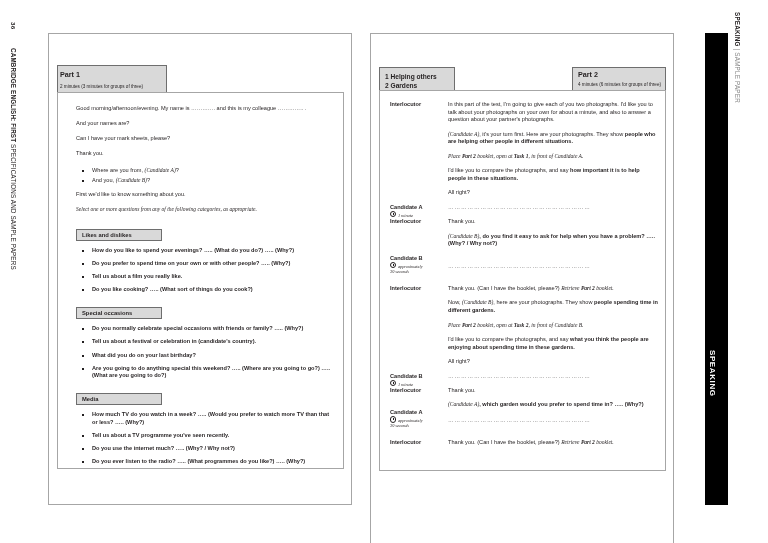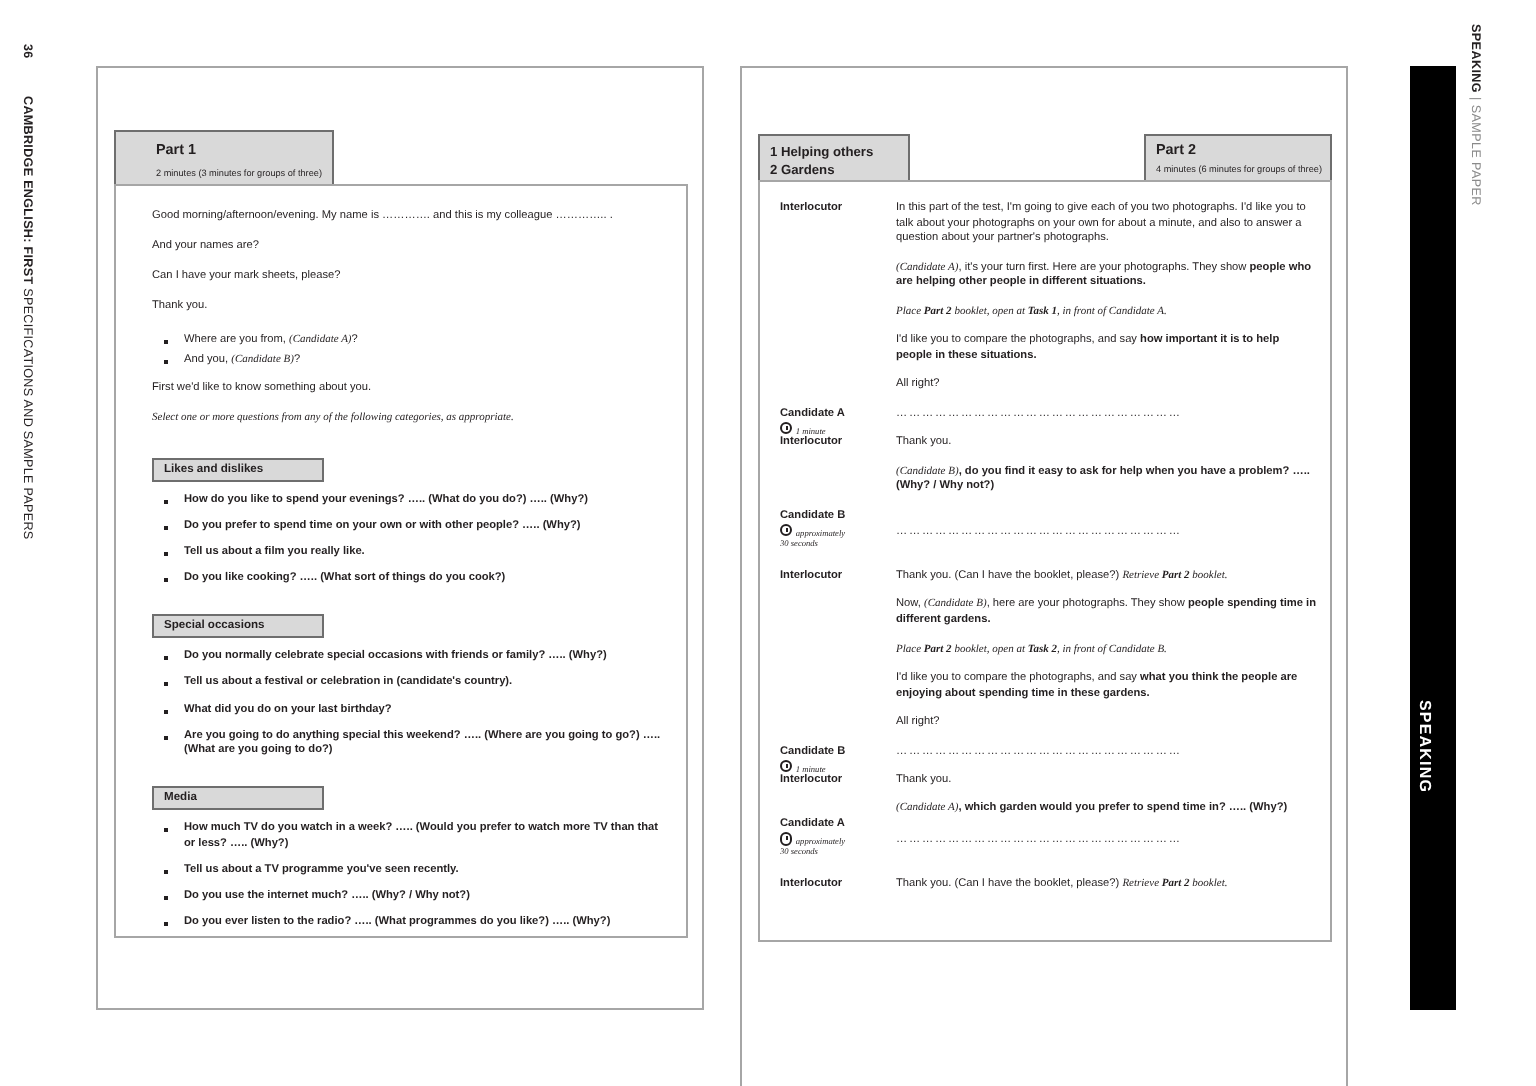--- a/index.html
+++ b/index.html
@@ -102,21 +102,21 @@
   }
   .hdr-sub {
     font-size: 4.6px;
     line-height: 1.1;
     color: #231f20;
   }
 
   .part1-box {
     left: 8px; top: 31px;
     width: 110px; height: 28px;
-    padding: 5px 0 0 20px;
+    padding: 5px 0 0 2px;
   }
   .part1-box .hdr-sub { margin-top: 5px; }
 
   .topic-box {
     left: 8px; top: 33px;
     width: 76px; height: 24px;
     padding: 4px 0 0 5px;
   }
   .topic-box .line {
     font-size: 6.6px;

